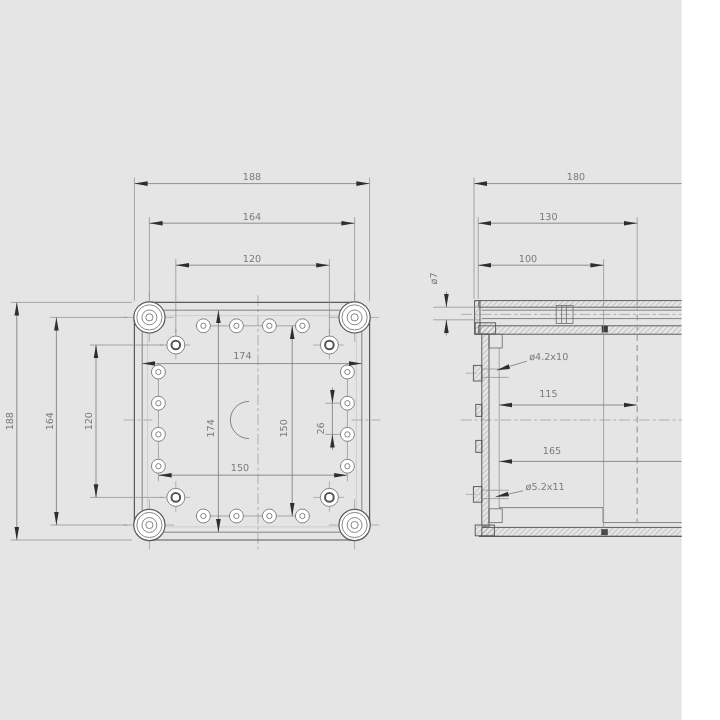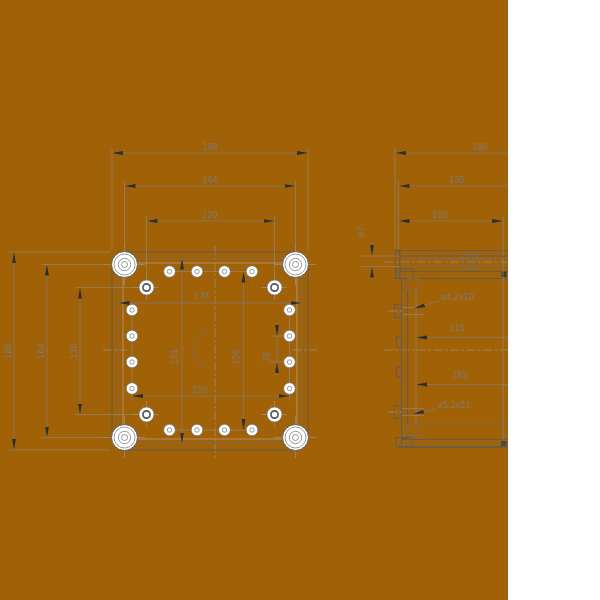--- a/index.html
+++ b/index.html
@@ -1,16 +1,16 @@
 <!DOCTYPE html>
 <html><head>
 <meta charset="utf-8">
 <style>
   html,body{margin:0;padding:0;background:#fff;}
-  #stage{position:relative;width:508px;height:600px;background:#a16207;overflow:hidden;
+  #stage{position:relative;width:568px;height:600px;background:#e5e5e5;overflow:hidden;
          font-family:"DejaVu Sans", sans-serif;}
   svg text{font:8px "DejaVu Sans", sans-serif;fill:#7a7a7a;}
   .ol{stroke:#5a5a5a;stroke-width:1;fill:none;stroke-linejoin:round;}
   .ol2{stroke:#6f6f6f;stroke-width:0.7;fill:none;}
   .faint{stroke:#bdbdbd;stroke-width:0.5;fill:none;}
   .thin{stroke:#8d8d8d;stroke-width:0.6;fill:none;}
   .dim{stroke:#7d7d7d;stroke-width:0.7;fill:none;}
   .cl{stroke:#9b9b9b;stroke-width:0.6;stroke-dasharray:9 2.5 2.5 2.5;fill:none;}
   .dashln{stroke:#9a9a9a;stroke-width:1;stroke-dasharray:5 3.5;fill:none;}
   .hatched{fill:url(#hatch);stroke:#5a5a5a;stroke-width:0.8;}

